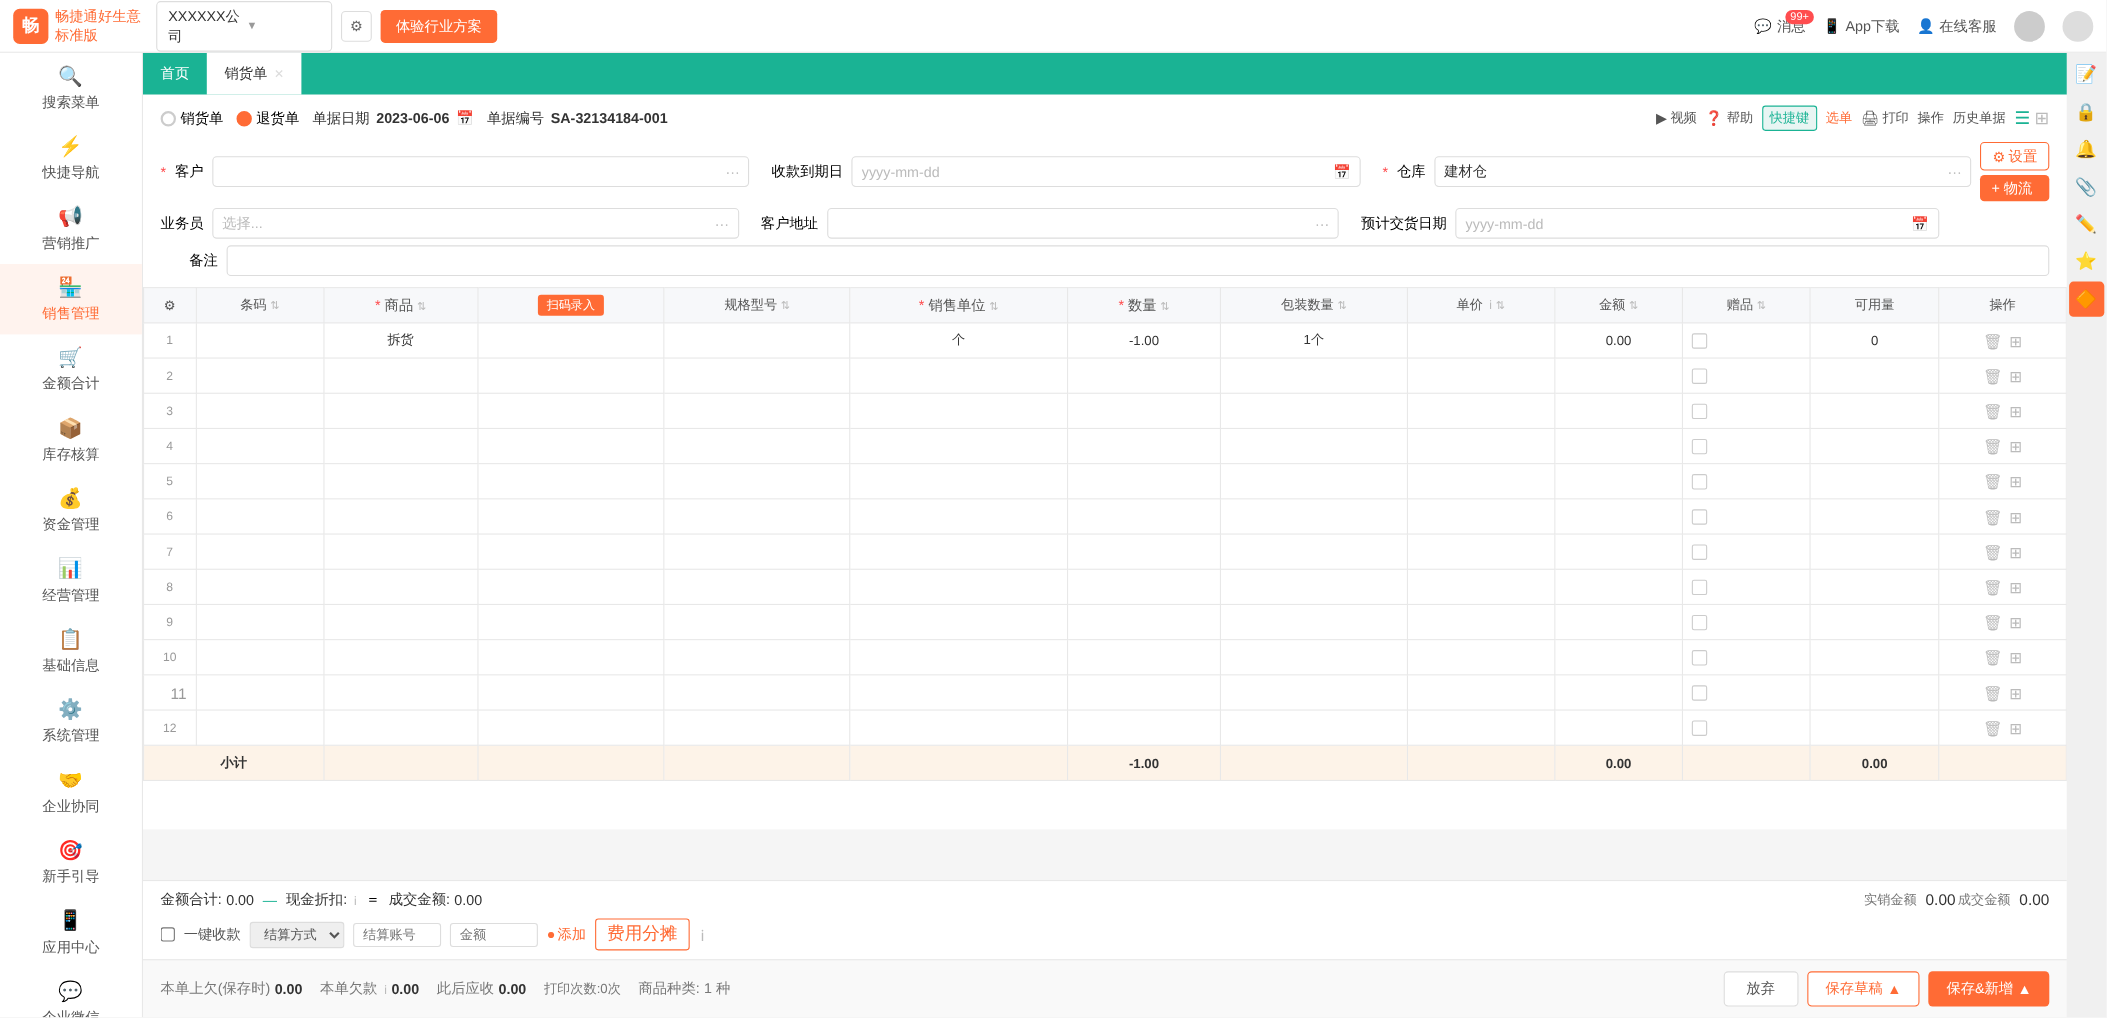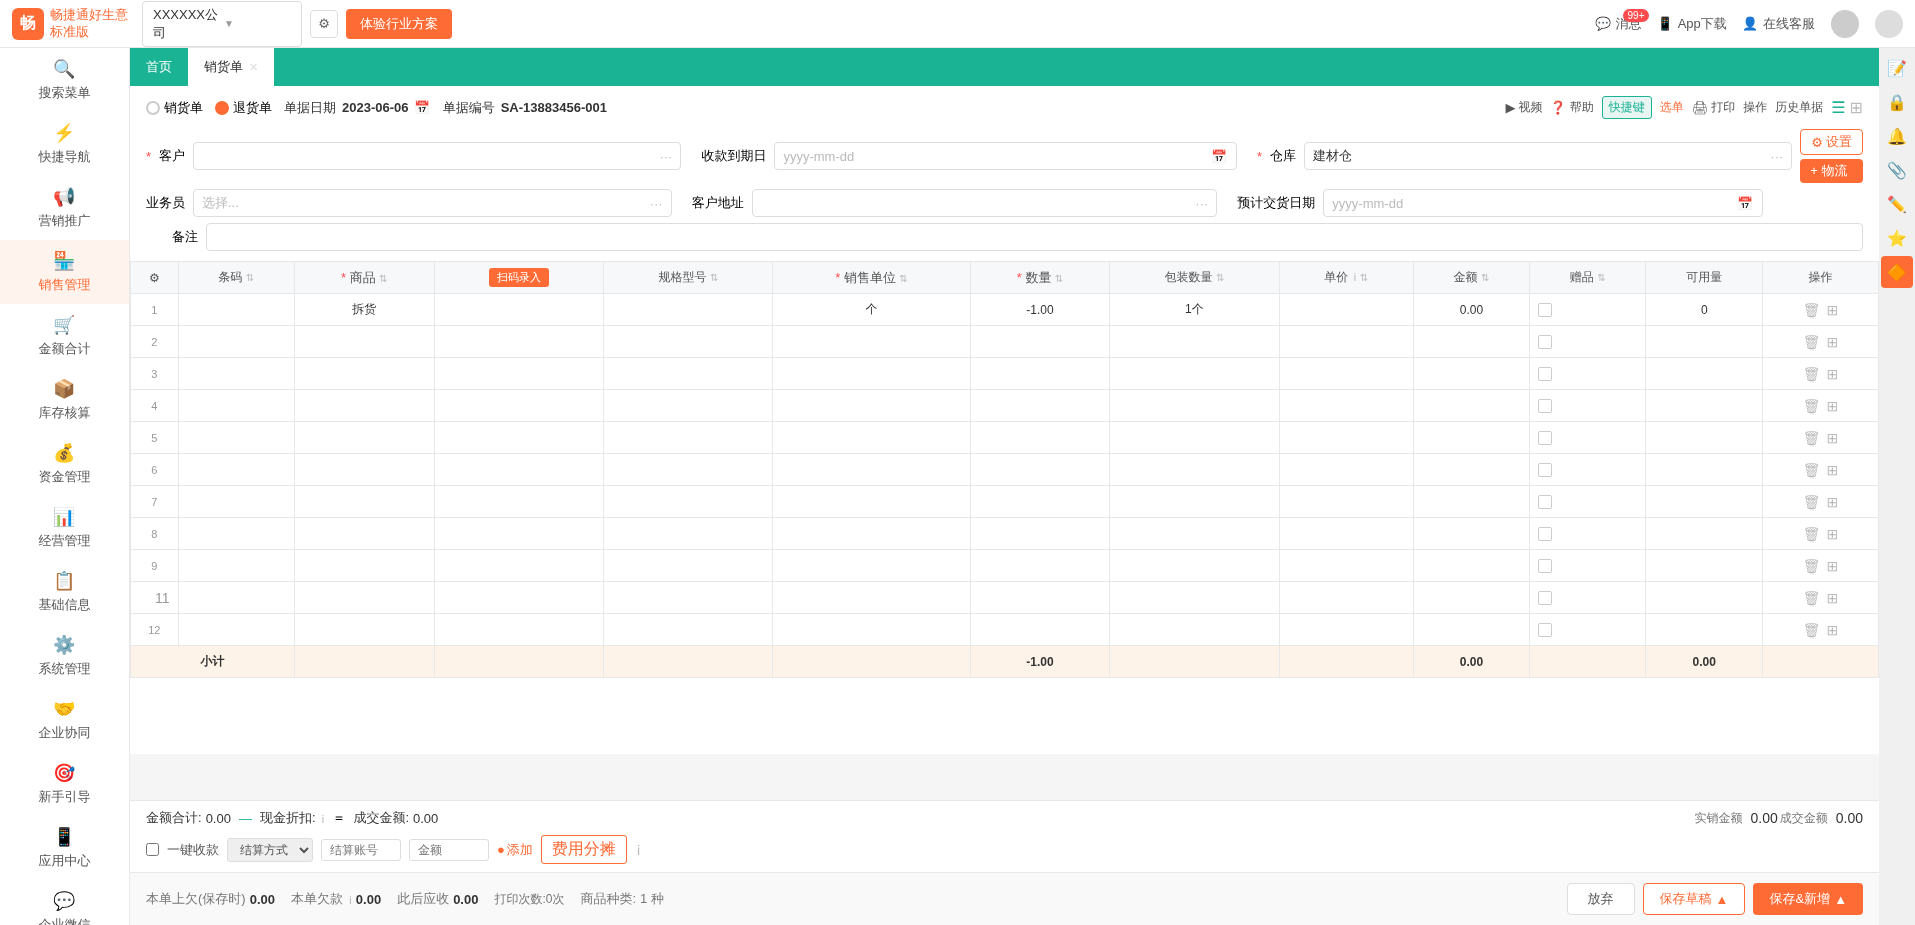--- a/index.html
+++ b/index.html
@@ -228,21 +228,21 @@
               <span>退货单</span>
             </div>
           </div>
           <div class="form-date">
             <span>单据日期</span>
             <span style="color:#333;font-weight:bold;">2023-06-06</span>
             <span class="cal-icon">📅</span>
           </div>
           <div class="form-number">
             <span>单据编号</span>
-            <span style="color:#333;font-weight:bold;">SA-13883456-001</span>
+            <span style="color:#333;font-weight:bold;">SA-32134184-001</span>
           </div>
           <div class="topbar-actions">
             <div class="action-btn"><span>▶</span>视频</div>
             <div class="action-btn"><span>❓</span>帮助</div>
             <div class="action-btn" style="background:#e8f5f3;color:#1ab394;border:1px solid #1ab394;border-radius:3px;padding:2px 6px;">快捷键</div>
             <div class="action-btn" style="color:#ff6b35;">选单</div>
             <div class="action-btn"><span>🖨</span>打印</div>
             <div class="action-btn">操作</div>
             <div class="action-btn">历史单据</div>
             <div style="display:flex;gap:4px;">
@@ -528,20 +528,42 @@
                 </td>
       <td></td>
       <td>
         <div class="action-icons">
           <span class="action-icon">🗑</span>
           <span class="action-icon">⊞</span>
         </div>
       </td>
     </tr>
               <tr>
+      <td style="color:#999;font-size:11px;">10</td>
+      <td></td>
+      <td style="color:#333;"></td>
+      <td></td>
+      <td></td>
+      <td></td>
+      <td class=""></td>
+      <td></td>
+      <td></td>
+      <td></td>
+      <td>
+                  <div class="checkbox"></div>
+                </td>
+      <td></td>
+      <td>
+        <div class="action-icons">
+          <span class="action-icon">🗑</span>
+          <span class="action-icon">⊞</span>
+        </div>
+      </td>
+    </tr>
+              <tr>
       <td style="color:#999;font-size:14px;padding-left:24px;">11</td>
       <td></td>
       <td style="color:#333;"></td>
       <td></td>
       <td></td>
       <td></td>
       <td class=""></td>
       <td></td>
       <td></td>
       <td></td>

